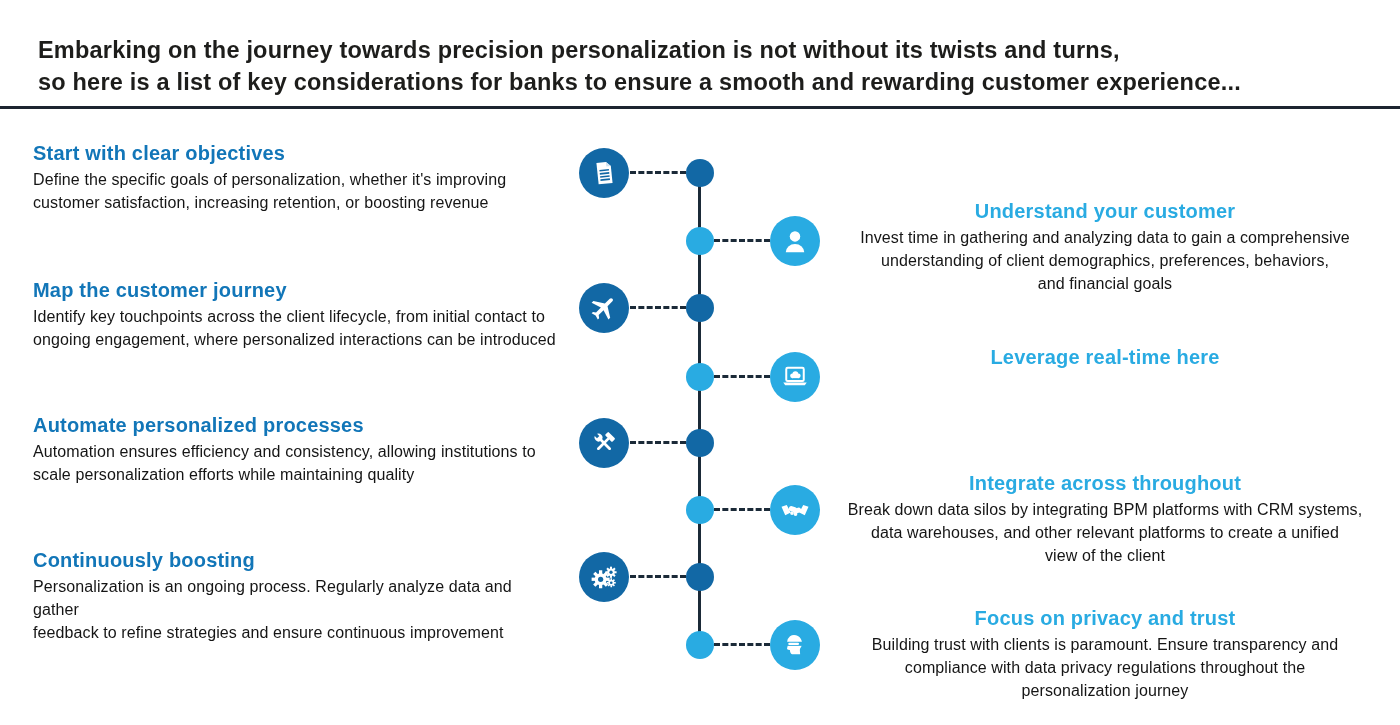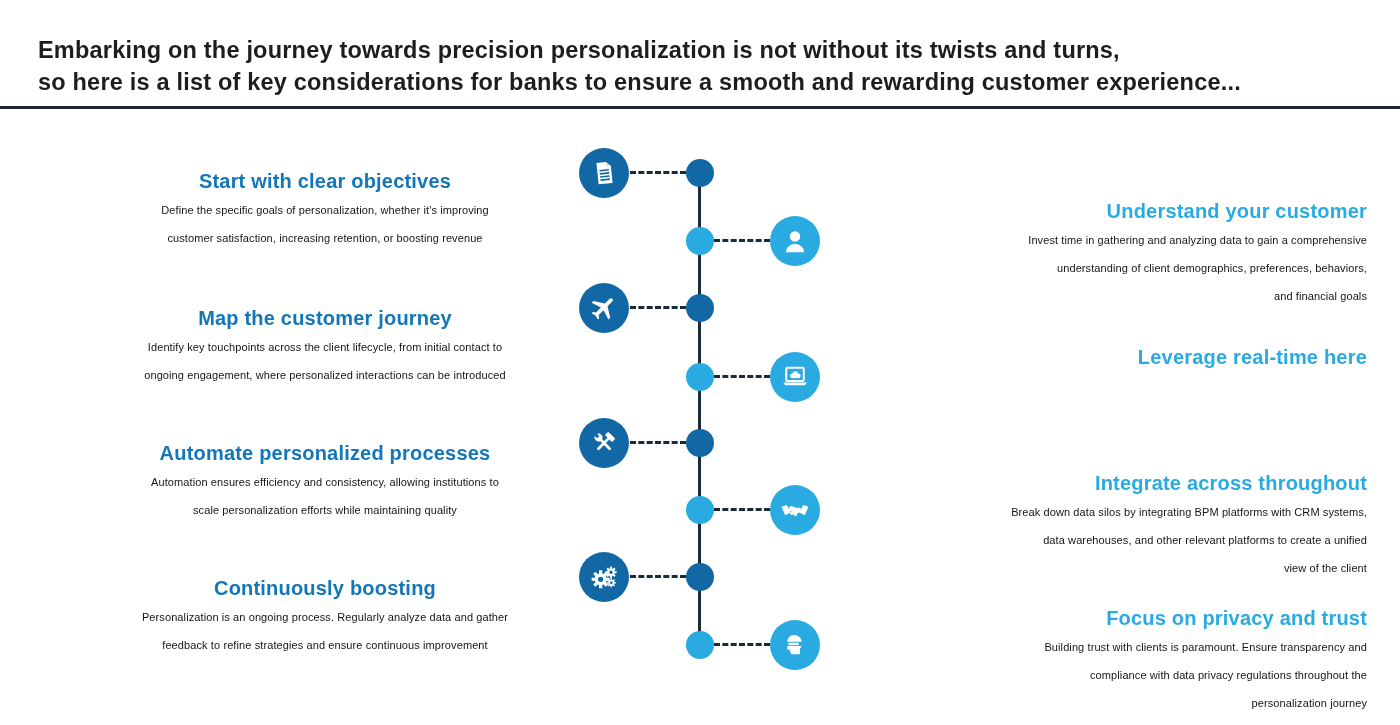--- a/index.html
+++ b/index.html
@@ -30,27 +30,27 @@
   }
   .dash.left  { left: 630px; }
   .dash.right { left: 714px; }
   .icon-circle {
     position: absolute; width: 50px; height: 50px; border-radius: 50%;
     display: flex; align-items: center; justify-content: center;
   }
   .icon-circle.dark { background: #1268a5; left: 579px; }
   .icon-circle.cyan { background: #29abe2; left: 770px; }
   .item { position: absolute; width: 524px; }
-  .item.left  { right: 813px; text-align: center; margin-top: 28px; }
-  .item.right { left: 843px; text-align: right; }
+  .item.left  { right: 843px; text-align: left; }
+  .item.right { left: 843px; text-align: center; }
   .title { font-size: 20px; font-weight: bold; letter-spacing: 0.2px; line-height: 24px; margin-bottom: 3px; }
   .title.blue { color: #1276b8; }
   .title.cyan { color: #29abe2; }
   .desc {
-    font-size: 11px; color: #151515; line-height: 28px;
+    font-size: 16px; color: #151515; line-height: 23px;
     white-space: pre-line; letter-spacing: 0.1px;
   }
 </style>
 </head>
 <body>
 
 <div class="header">Embarking on the journey towards precision personalization is not without its twists and turns,
 so here is a list of key considerations for banks to ensure a smooth and rewarding customer experience...</div>
 <div class="rule"></div>
 

